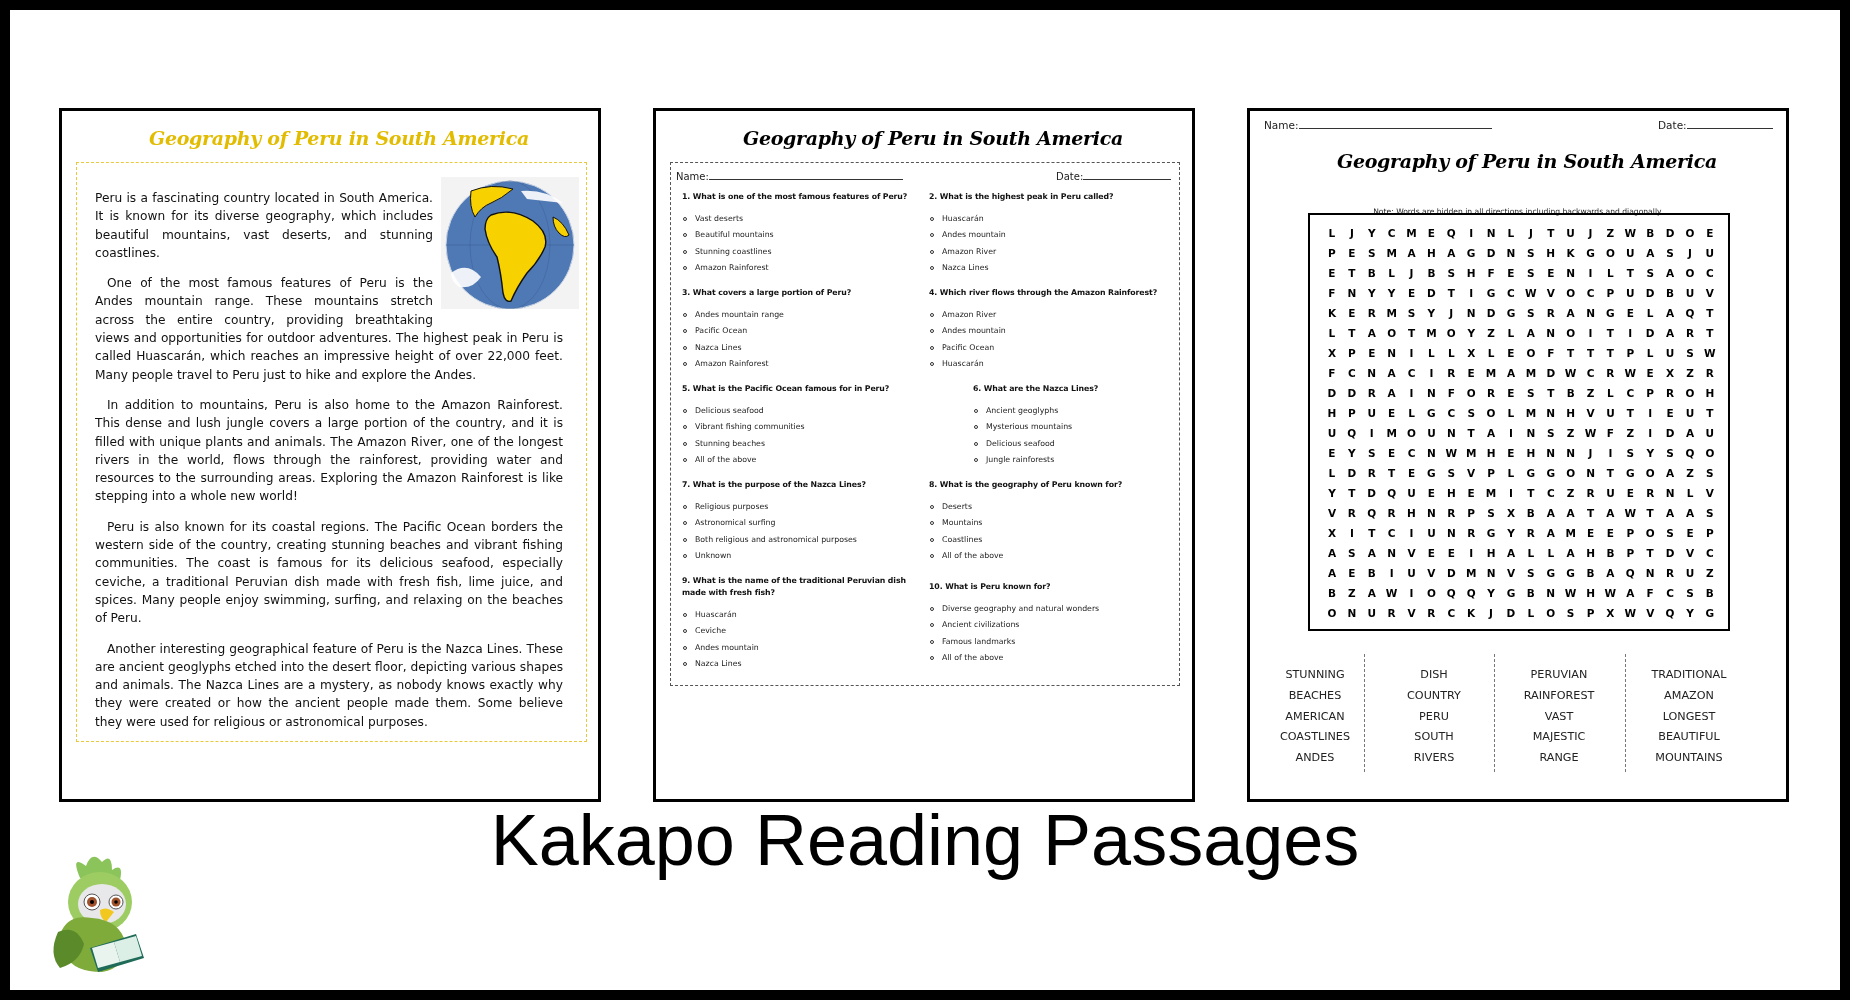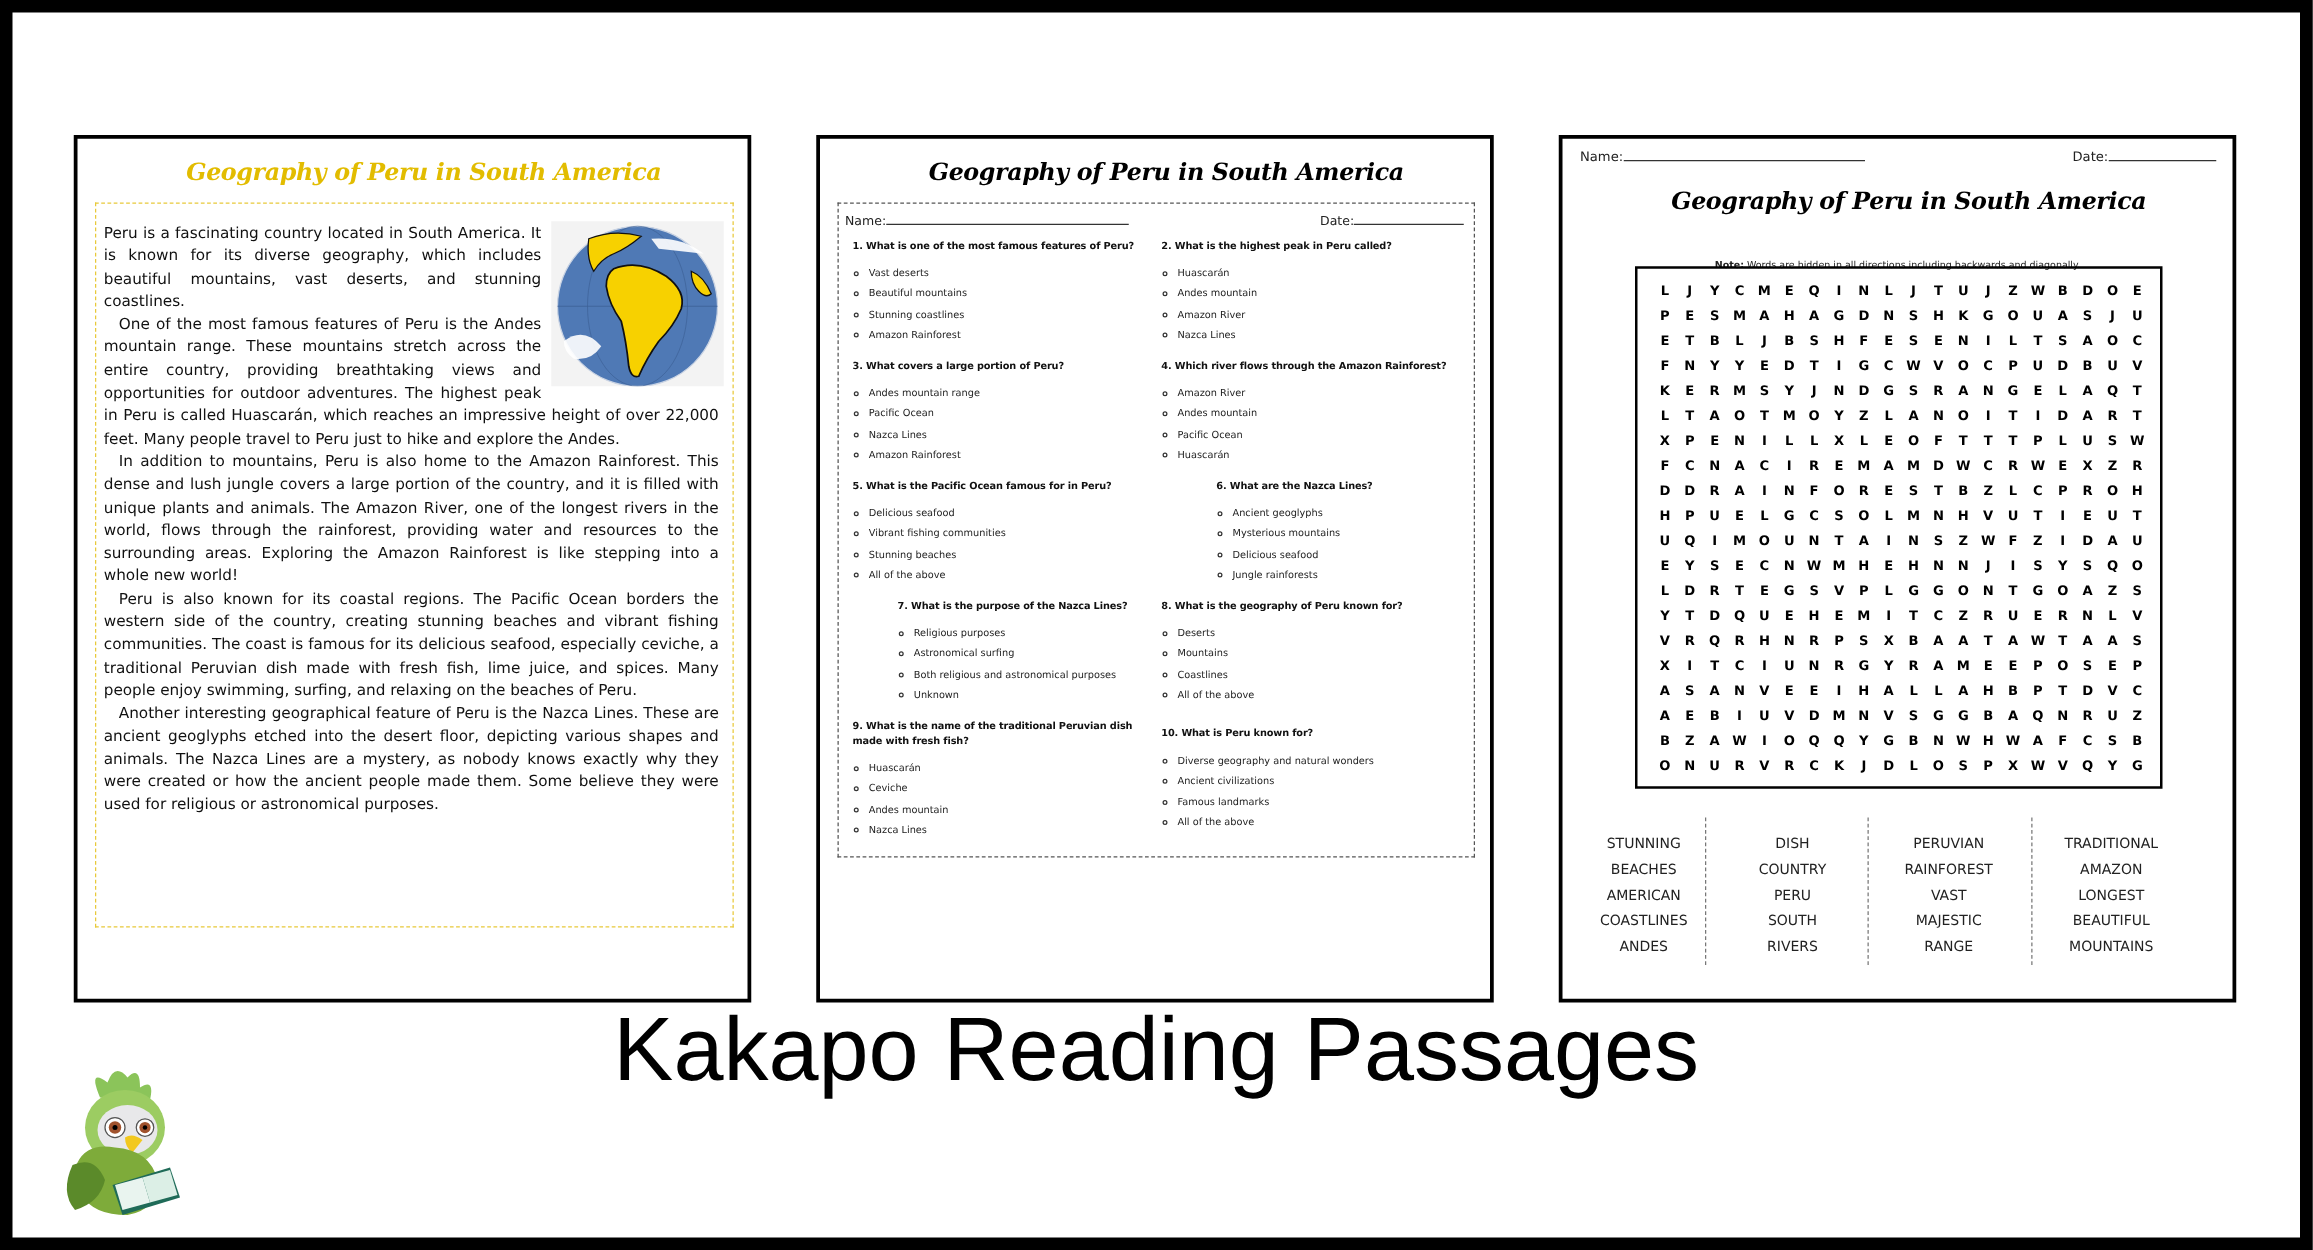--- a/index.html
+++ b/index.html
@@ -18,21 +18,21 @@
   }
   
   #panel-reading .script-title { top: 16px; }
   .reading-box {
     position: absolute; left: 14px; top: 51px; width: 511px; height: 580px;
     border: 1px dashed #e8c93a;
     padding: 14px 11px 0 6px;
     font-family: "DejaVu Sans", sans-serif; font-size: 12.2px; line-height: 18.3px; color: #111;
     text-align: justify;
   }
-  .reading-box p { text-indent: 12px; margin: 0; }
+  .reading-box p { text-indent: 12px; margin: 12px; }
   .reading-box p.first { text-indent: 0; }
   .globe-wrap { float: right; width: 138px; height: 132px; margin: 0 -4px 2px 8px; background: #f3f3f3; position: relative; }
 
   
   #panel-quiz .script-title { top: 16px; color: #000; }
   .quiz-box {
     position: absolute; left: 14px; top: 51px; width: 510px; height: 524px;
     border: 1px dashed #555;
   }
   .name-line { position: absolute; font-family: "DejaVu Sans", sans-serif; font-size: 10px; color: #222; }
@@ -40,21 +40,21 @@
   .q-col { position: absolute; top: 28px; width: 240px; font-family: "DejaVu Sans", sans-serif; color: #111; }
   .q-block { position: absolute; left: 0; width: 240px; }
   .q-title { font-size: 7.8px; font-weight: bold; line-height: 12px; letter-spacing: -0.1px; }
   .q-opts { list-style: none; margin-top: 8px; }
   .q-opts li { font-size: 7.8px; line-height: 16.3px; padding-left: 13px; position: relative; color: #222; }
   .q-opts li .bullet { position: absolute; left: 1px; top: 6px; width: 4px; height: 4px; border: 1px solid #333; border-radius: 50%; }
 
   
   #panel-search .script-title { top: 39px; color: #000; }
   .ws-note { position: absolute; left: 0; right: 0; top: 96px; text-align: center; font-size: 7.6px; color: #222; }
-  .ws-note b { font-weight: bold; }
+  .ws-note b { font-weight: normal; }
   .ws-grid-box {
     position: absolute; left: 58px; top: 102px; width: 422px; height: 418px;
     border: 2px solid #000;
   }
   .ws-grid { position: absolute; left: 12px; top: 8px; display: grid; grid-template-columns: repeat(20, 19.9px); grid-auto-rows: 20px; }
   .ws-grid span { font-family: "DejaVu Sans", sans-serif; font-weight: bold; font-size: 10.5px; text-align: center; line-height: 20px; color: #000; }
   .ws-words { position: absolute; left: 0; right: 12px; top: 543px; height: 122px; }
   .ws-col { position: absolute; top: 0; width: 130px; text-align: center; font-size: 11.2px; line-height: 20.8px; color: #222; padding-top: 11px; height: 122px; }
   .ws-div { position: absolute; top: 0; width: 0; height: 118px; border-left: 1px dashed #777; }
 
@@ -125,21 +125,21 @@
       </div>
       <div class="q-block" style="top:192px;">
         <div class="q-title">5. What is the Pacific Ocean famous for in Peru?</div>
         <ul class="q-opts">
           <li><span class="bullet"></span><span>Delicious seafood</span></li>
           <li><span class="bullet"></span><span>Vibrant fishing communities</span></li>
           <li><span class="bullet"></span><span>Stunning beaches</span></li>
           <li><span class="bullet"></span><span>All of the above</span></li>
         </ul>
       </div>
-      <div class="q-block" style="top:288px;margin-left:36px;">
+      <div class="q-block" style="top:288px;">
         <div class="q-title">7. What is the purpose of the Nazca Lines?</div>
         <ul class="q-opts">
           <li><span class="bullet"></span><span>Religious purposes</span></li>
           <li><span class="bullet"></span><span>Astronomical surfing</span></li>
           <li><span class="bullet"></span><span>Both religious and astronomical purposes</span></li>
           <li><span class="bullet"></span><span>Unknown</span></li>
         </ul>
       </div>
       <div class="q-block" style="top:384px; width:225px;">
         <div class="q-title">9. What is the name of the traditional Peruvian dish made with fresh fish?</div>

